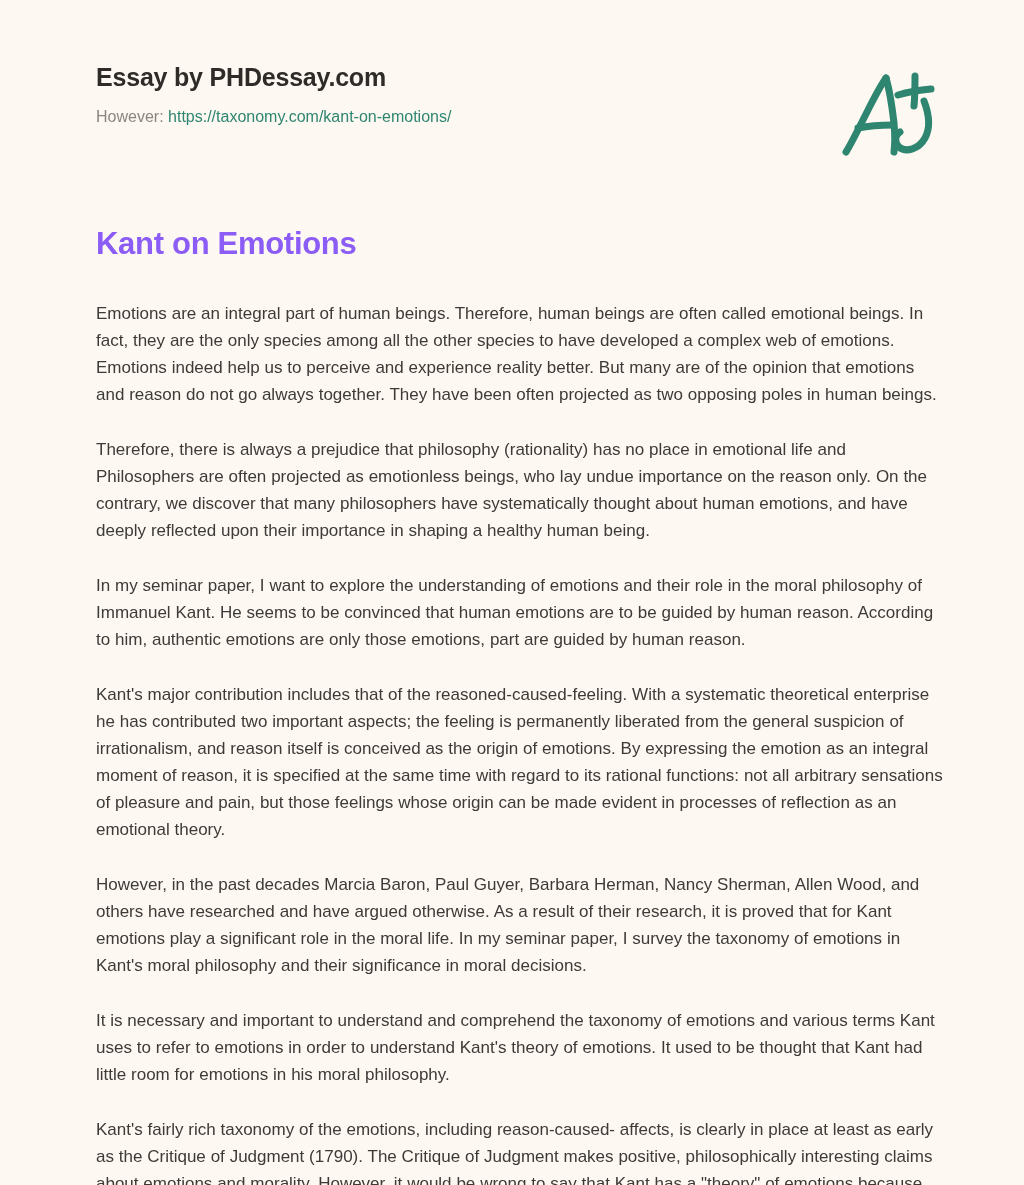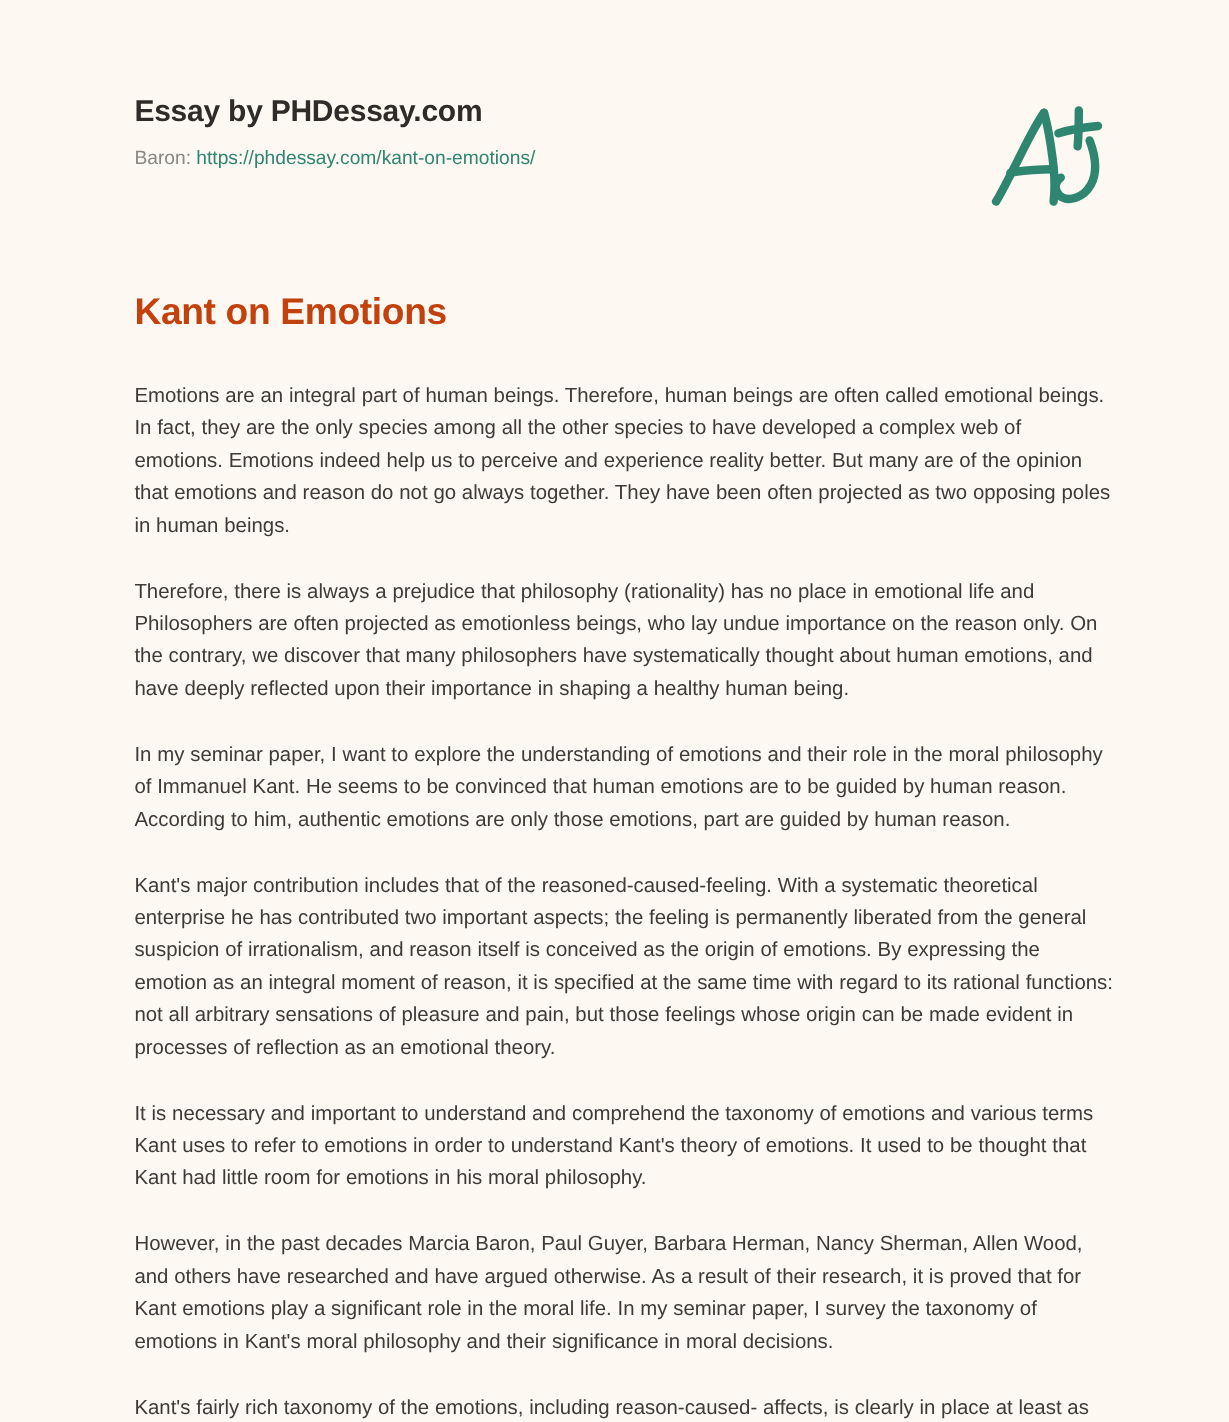--- a/index.html
+++ b/index.html
@@ -15,21 +15,21 @@
     font-family: "Liberation Sans", sans-serif;
     color: #3d3a38;
     -webkit-font-smoothing: antialiased;
   }
 
   .page {
     position: relative;
     width: 1024px;
     height: 1185px;
     background: #fdf8f2;
-    padding: 16px;
+    padding: 0;
   }
 
   
   .header {
     position: relative;
     padding: 62px 78px 0 96px;
     display: flex;
     align-items: flex-start;
     justify-content: space-between;
   }
@@ -70,21 +70,21 @@
   .logo svg { display: block; width: 100%; height: 100%; }
 
   
   .article {
     padding: 0 79px 0 96px;
     margin-top: 62px;
   }
   .doc-title {
     font-size: 31px;
     font-weight: bold;
-    color: #c2410c;
+    color: #8b5cf6;
     letter-spacing: -0.3px;
     line-height: 1.25;
     margin: 0 0 36px 0;
   }
   .body-text p,
   .body-text .section-head {
     font-size: 17px;
     line-height: 27px;
     color: #3d3a38;
     margin: 16px 0 28px 0;
@@ -97,22 +97,22 @@
 </style>
 </head>
 <body>
 
 <div class="page">
 
   <div class="header">
     <div class="header-left">
       <div class="brand-title">Essay by PHDessay.com</div>
       <div class="source-line">
-        <span class="source-label">Baron:</span>
-        <a class="source-url" href="#">https://phdessay.com/kant-on-emotions/</a>
+        <span class="source-label">However:</span>
+        <a class="source-url" href="#">https://taxonomy.com/kant-on-emotions/</a>
       </div>
     </div>
 
     <div class="logo">
       <svg viewBox="0 0 110 95" xmlns="http://www.w3.org/2000/svg" fill="none" stroke="#2e8570" stroke-width="7" stroke-linecap="round" stroke-linejoin="round">
 
         <path d="M10 84 C 14 78, 22 62, 31 44 C 38 30, 45 17, 50 10"></path>
 
         <path d="M50 10 C 53 20, 56 38, 58 55 C 59 66, 59 76, 58 84"></path>
 
@@ -128,20 +128,20 @@
   </div>
 
   <div class="article">
     <h1 class="doc-title">Kant on Emotions</h1>
 
     <div class="body-text">
       <p>Emotions are an integral part of human beings. Therefore, human beings are often called emotional beings. In fact, they are the only species among all the other species to have developed a complex web of emotions. Emotions indeed help us to perceive and experience reality better. But many are of the opinion that emotions and reason do not go always together. They have been often projected as two opposing poles in human beings.</p>
       <p>Therefore, there is always a prejudice that philosophy (rationality) has no place in emotional life and Philosophers are often projected as emotionless beings, who lay undue importance on the reason only. On the contrary, we discover that many philosophers have systematically thought about human emotions, and have deeply reflected upon their importance in shaping a healthy human being.</p>
       <p>In my seminar paper, I want to explore the understanding of emotions and their role in the moral philosophy of Immanuel Kant. He seems to be convinced that human emotions are to be guided by human reason. According to him, authentic emotions are only those emotions, part are guided by human reason.</p>
       <p>Kant's major contribution includes that of the reasoned-caused-feeling. With a systematic theoretical enterprise he has contributed two important aspects; the feeling is permanently liberated from the general suspicion of irrationalism, and reason itself is conceived as the origin of emotions. By expressing the emotion as an integral moment of reason, it is specified at the same time with regard to its rational functions: not all arbitrary sensations of pleasure and pain, but those feelings whose origin can be made evident in processes of reflection as an emotional theory.</p>
+      <p>However, in the past decades Marcia Baron, Paul Guyer, Barbara Herman, Nancy Sherman, Allen Wood, and others have researched and have argued otherwise. As a result of their research, it is proved that for Kant emotions play a significant role in the moral life. In my seminar paper, I survey the taxonomy of emotions in Kant's moral philosophy and their significance in moral decisions.</p>
       <p>It is necessary and important to understand and comprehend the taxonomy of emotions and various terms Kant uses to refer to emotions in order to understand Kant's theory of emotions. It used to be thought that Kant had little room for emotions in his moral philosophy.</p>
-      <p>However, in the past decades Marcia Baron, Paul Guyer, Barbara Herman, Nancy Sherman, Allen Wood, and others have researched and have argued otherwise. As a result of their research, it is proved that for Kant emotions play a significant role in the moral life. In my seminar paper, I survey the taxonomy of emotions in Kant's moral philosophy and their significance in moral decisions.</p>
       <p>Kant's fairly rich taxonomy of the emotions, including reason-caused- affects, is clearly in place at least as early as the Critique of Judgment (1790). The Critique of Judgment makes positive, philosophically interesting claims about emotions and morality. However, it would be wrong to say that Kant has a "theory" of emotions because he never gives a general, overarching account of them in a single place.</p>
 
     </div>
   </div>
 
 </div>
 
 </body></html>

